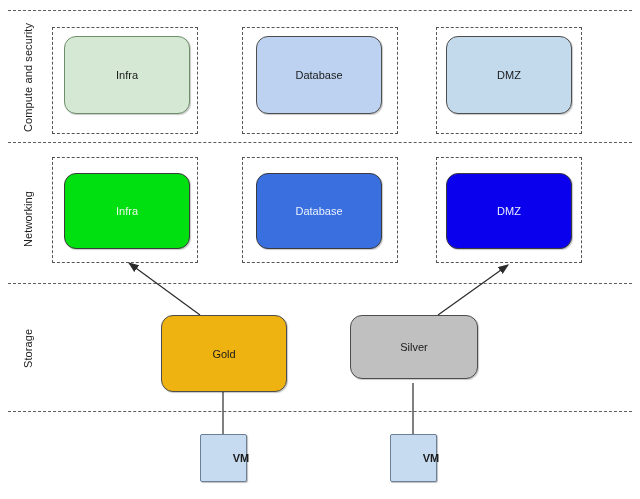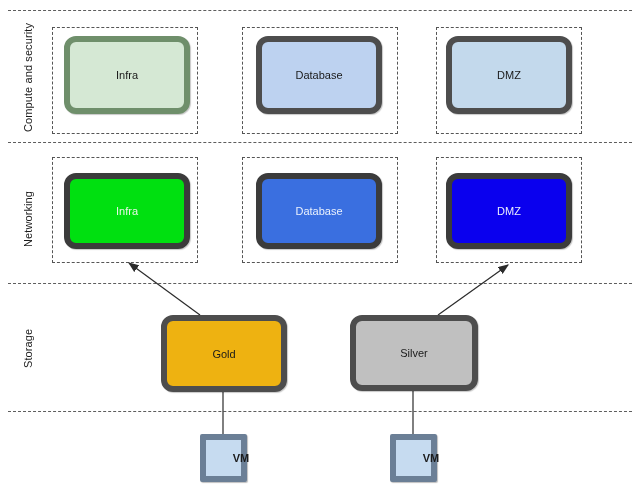--- a/index.html
+++ b/index.html
@@ -39,21 +39,21 @@
   .group-box {
     position: absolute;
     border: 1px dashed #555555;
     box-sizing: border-box;
     background: transparent;
   }
   
   .node {
     position: absolute;
     box-sizing: border-box;
-    border: 6px solid #1d4ed8;
+    border: 1px solid #1d4ed8;
     border-radius: 12px;
     display: flex;
     align-items: center;
     justify-content: center;
     font-size: 11px;
     text-align: center;
     box-shadow: 1px 1px 1px rgba(0,0,0,0.22);
   }
   .node.square {
     border-radius: 2px;
@@ -127,21 +127,21 @@
       </div>
       <div class="node" style="left: 256px; top: 173px; width: 126px; height: 76px; background: rgb(58, 111, 224); border-color: rgb(59, 59, 59); color: rgb(233, 240, 253);">
         <span>Database</span>
       </div>
       <div class="node" style="left: 446px; top: 173px; width: 126px; height: 76px; background: rgb(10, 0, 238); border-color: rgb(59, 59, 59); color: rgb(233, 236, 253);">
         <span>DMZ</span>
       </div>
       <div class="node" style="left: 161px; top: 315px; width: 126px; height: 77px; background: rgb(238, 178, 17); border-color: rgb(77, 77, 77); color: rgb(26, 26, 26);">
         <span>Gold</span>
       </div>
-      <div class="node" style="left: 350px; top: 315px; width: 128px; height: 76px; background: rgb(192, 192, 192); border-color: rgb(77, 77, 77); color: rgb(26, 26, 26);">
+      <div class="node" style="left: 350px; top: 315px; width: 128px; height: 64px; background: rgb(192, 192, 192); border-color: rgb(77, 77, 77); color: rgb(26, 26, 26);">
         <span>Silver</span>
       </div>
       <div class="node square" style="left: 200px; top: 434px; width: 47px; height: 48px; background: rgb(198, 219, 240); border-color: rgb(107, 127, 150); color: rgb(26, 26, 26);">
         <span>VM</span>
       </div>
       <div class="node square" style="left: 390px; top: 434px; width: 47px; height: 48px; background: rgb(198, 219, 240); border-color: rgb(107, 127, 150); color: rgb(26, 26, 26);">
         <span>VM</span>
       </div>
     </div>
 

